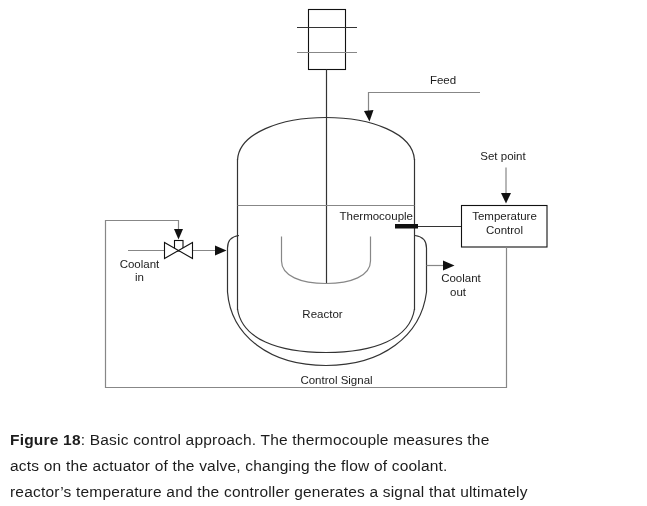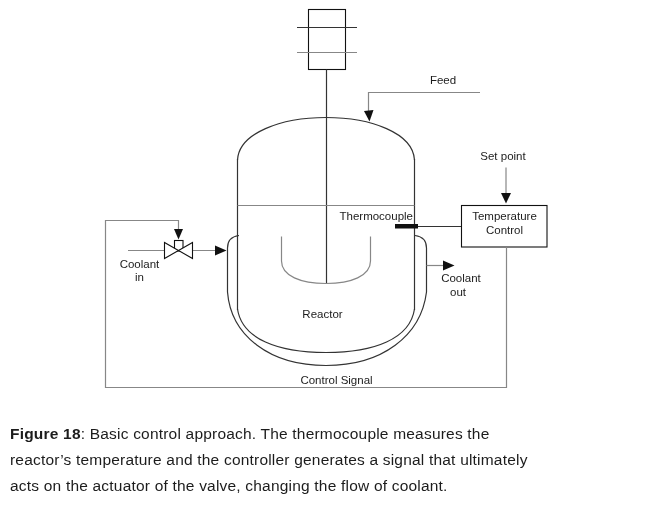--- a/index.html
+++ b/index.html
@@ -11,21 +11,21 @@
   html,body{margin:0;padding:0;background:#ffffff;}
   body{width:647px;height:506px;overflow:hidden;font-family:"Liberation Sans",sans-serif;}
   .diagram-wrap{width:583px;height:400px;}
   svg text{font-family:"Liberation Sans",sans-serif;font-size:11.5px;fill:var(--text);}
   .ln-d{stroke:var(--line-dark);fill:none;stroke-width:1.2;}
   .ln-g{stroke:var(--line-gray);fill:none;stroke-width:1.2;}
   .arrow{fill:var(--solid-dark);stroke:none;}
   .shape{fill:#ffffff;stroke:var(--solid-dark);stroke-width:1.1;}
   .probe{fill:var(--solid-dark);stroke:none;}
   .caption{
-    margin:21px 10px 0 10px;
+    margin:27px 10px 0 10px;
     font-size:15.5px;
     line-height:26px;
     color:var(--text);
     letter-spacing:.2px;
   }
   .cap-line{display:block;white-space:nowrap;}
   .caption strong{font-weight:bold;}
 </style>
 </head>
 <body>
@@ -102,15 +102,15 @@
     <text x="458" y="296" text-anchor="middle">out</text>
   </g>
 
   <text x="322.5" y="318" text-anchor="middle">Reactor</text>
 
 </svg>
 </div>
 
 <p class="caption">
   <span class="cap-line"><strong>Figure 18</strong><span>:  Basic control approach. The thermocouple measures the</span></span>
+  <span class="cap-line">acts on the actuator of the valve, changing the flow of coolant.</span>
   <span class="cap-line">reactor’s temperature and the controller generates a signal that ultimately</span>
-  <span class="cap-line">acts on the actuator of the valve, changing the flow of coolant.</span>
 </p>
 
 </body></html>

